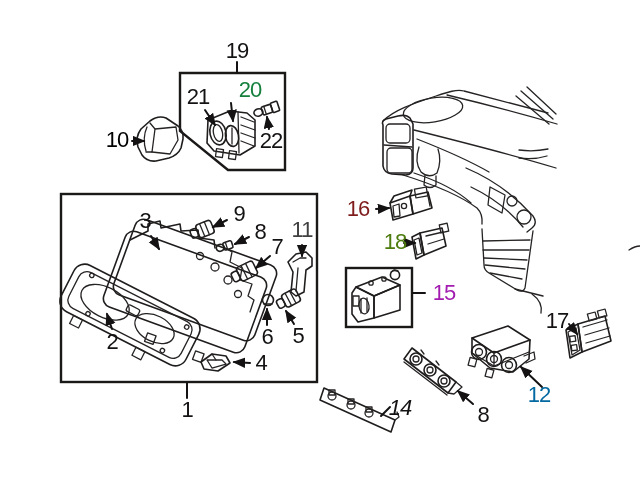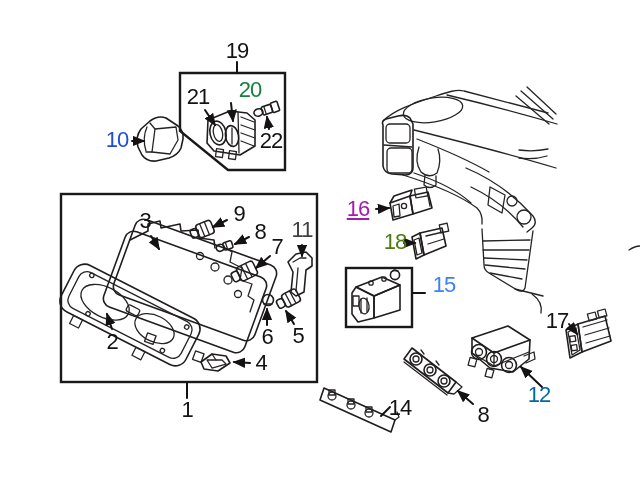--- a/index.html
+++ b/index.html
@@ -290,27 +290,27 @@
   <div id="callout-layer">
       <span class="callout" style="left: 187px; top: 410px; color: rgb(20, 18, 18);">1</span>
       <span class="callout" style="left: 112px; top: 342px; color: rgb(20, 18, 18);">2</span>
       <span class="callout" style="left: 145px; top: 221px; color: rgb(20, 18, 18);">3</span>
       <span class="callout" style="left: 261px; top: 363px; color: rgb(20, 18, 18);">4</span>
       <span class="callout" style="left: 298px; top: 336px; color: rgb(20, 18, 18);">5</span>
       <span class="callout" style="left: 267px; top: 337px; color: rgb(20, 18, 18);">6</span>
       <span class="callout" style="left: 277px; top: 247px; color: rgb(20, 18, 18);">7</span>
       <span class="callout" style="left: 260px; top: 232px; color: rgb(20, 18, 18);">8</span>
       <span class="callout" style="left: 239px; top: 214px; color: rgb(20, 18, 18);">9</span>
-      <span class="callout" style="left: 117px; top: 140px; color: #1d4ed8;">10</span>
+      <span class="callout" style="left: 117px; top: 140px; color: #000000;">10</span>
       <span class="callout" style="left: 302px; top: 230px; color: #404040;">11</span>
       <span class="callout" style="left: 539px; top: 395px; color: #0369a1;">12</span>
       <span class="callout" style="left: 483px; top: 415px; color: rgb(20, 18, 18);">8</span>
-      <span class="callout" style="left: 400px; top: 408px; color: rgb(20, 18, 18);">14</span>
-      <span class="callout" style="left: 444px; top: 285px; color: #3b82f6;">15</span>
-      <span class="callout" style="left: 358px; top: 209px; color: #a21caf; text-decoration: underline;">16</span>
+      <span class="callout" style="left: 400px; top: 408px; color: rgb(20, 18, 18); font-style: italic;">14</span>
+      <span class="callout" style="left: 444px; top: 293px; color: #a21caf;">15</span>
+      <span class="callout" style="left: 358px; top: 209px; color: #7f1d1d;">16</span>
       <span class="callout" style="left: 557px; top: 312px; color: rgb(20, 18, 18); margin-top: 9px;">17</span>
       <span class="callout" style="left: 383px; top: 242px; color: #4d7c0f; margin-left: 12px;">18</span>
       <span class="callout" style="left: 237px; top: 51px; color: rgb(20, 18, 18);">19</span>
       <span class="callout" style="left: 230px; top: 90px; color: #15803d; margin-left: 20px;">20</span>
       <span class="callout" style="left: 198px; top: 97px; color: rgb(20, 18, 18);">21</span>
       <span class="callout" style="left: 271px; top: 141px; color: rgb(20, 18, 18);">22</span>
     </div>
 
 </div>
 

